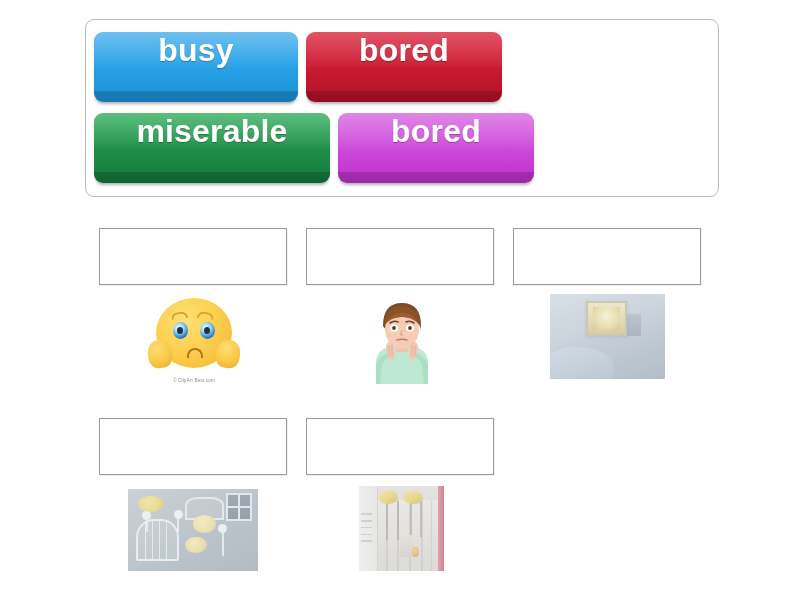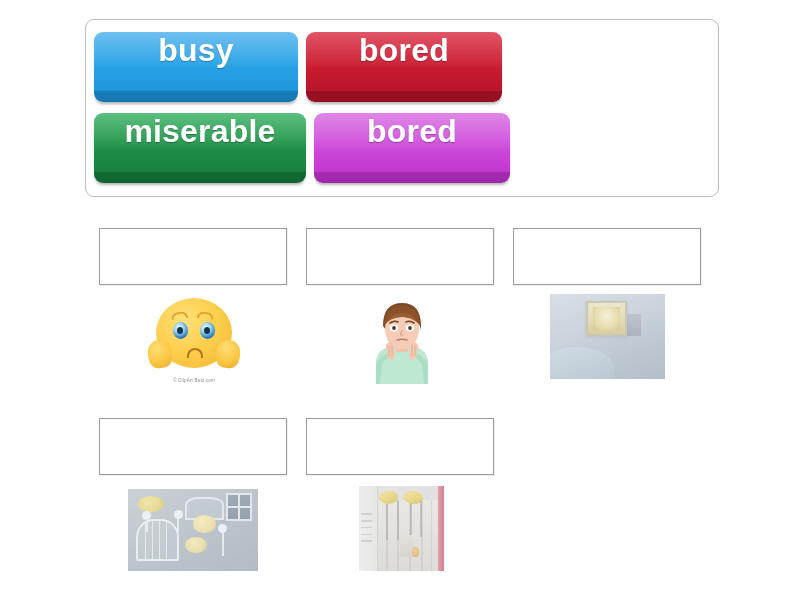--- a/index.html
+++ b/index.html
@@ -84,21 +84,21 @@
     left: 0; right: 0; bottom: 0;
     height: 16%;
     background: rgba(0,0,0,0.16);
     z-index: 2;
     pointer-events: none;
   }
 
   .tile.w-0 { width: 204px; margin-left: 8px; }
   .tile.w-1 { width: 196px; }
   .tile.w-2 { width: 202px; }
-  .tile.w-3 { width: 212px; margin-left: 8px; }
+  .tile.w-3 { width: 236px; margin-left: 8px; }
   .tile.w-4 { width: 196px; }
 
   .tile.c-blue   { background: linear-gradient(180deg, #46aeeb 0%, #29a3e8 45%, #1b8fd4 100%); box-shadow: 0 3px 3px -1px rgba(0,0,0,0.3); }
   .tile.c-red    { background: linear-gradient(180deg, #d8253c 0%, #cc1d32 45%, #b11128 100%); box-shadow: 0 3px 3px -1px rgba(0,0,0,0.3); }
   .tile.c-orange { background: linear-gradient(180deg, #f79432 0%, #f58220 45%, #e8720c 100%); box-shadow: 0 3px 3px -1px rgba(0,0,0,0.3); }
   .tile.c-green  { background: linear-gradient(180deg, #2ead5a 0%, #21934a 45%, #13773a 100%); box-shadow: 0 3px 3px -1px rgba(0,0,0,0.3); }
   .tile.c-purple { background: linear-gradient(180deg, #d665e0 0%, #cf4ddb 45%, #be2ecb 100%); box-shadow: 0 3px 3px -1px rgba(0,0,0,0.3); }
 
   
   .drop-zone {

